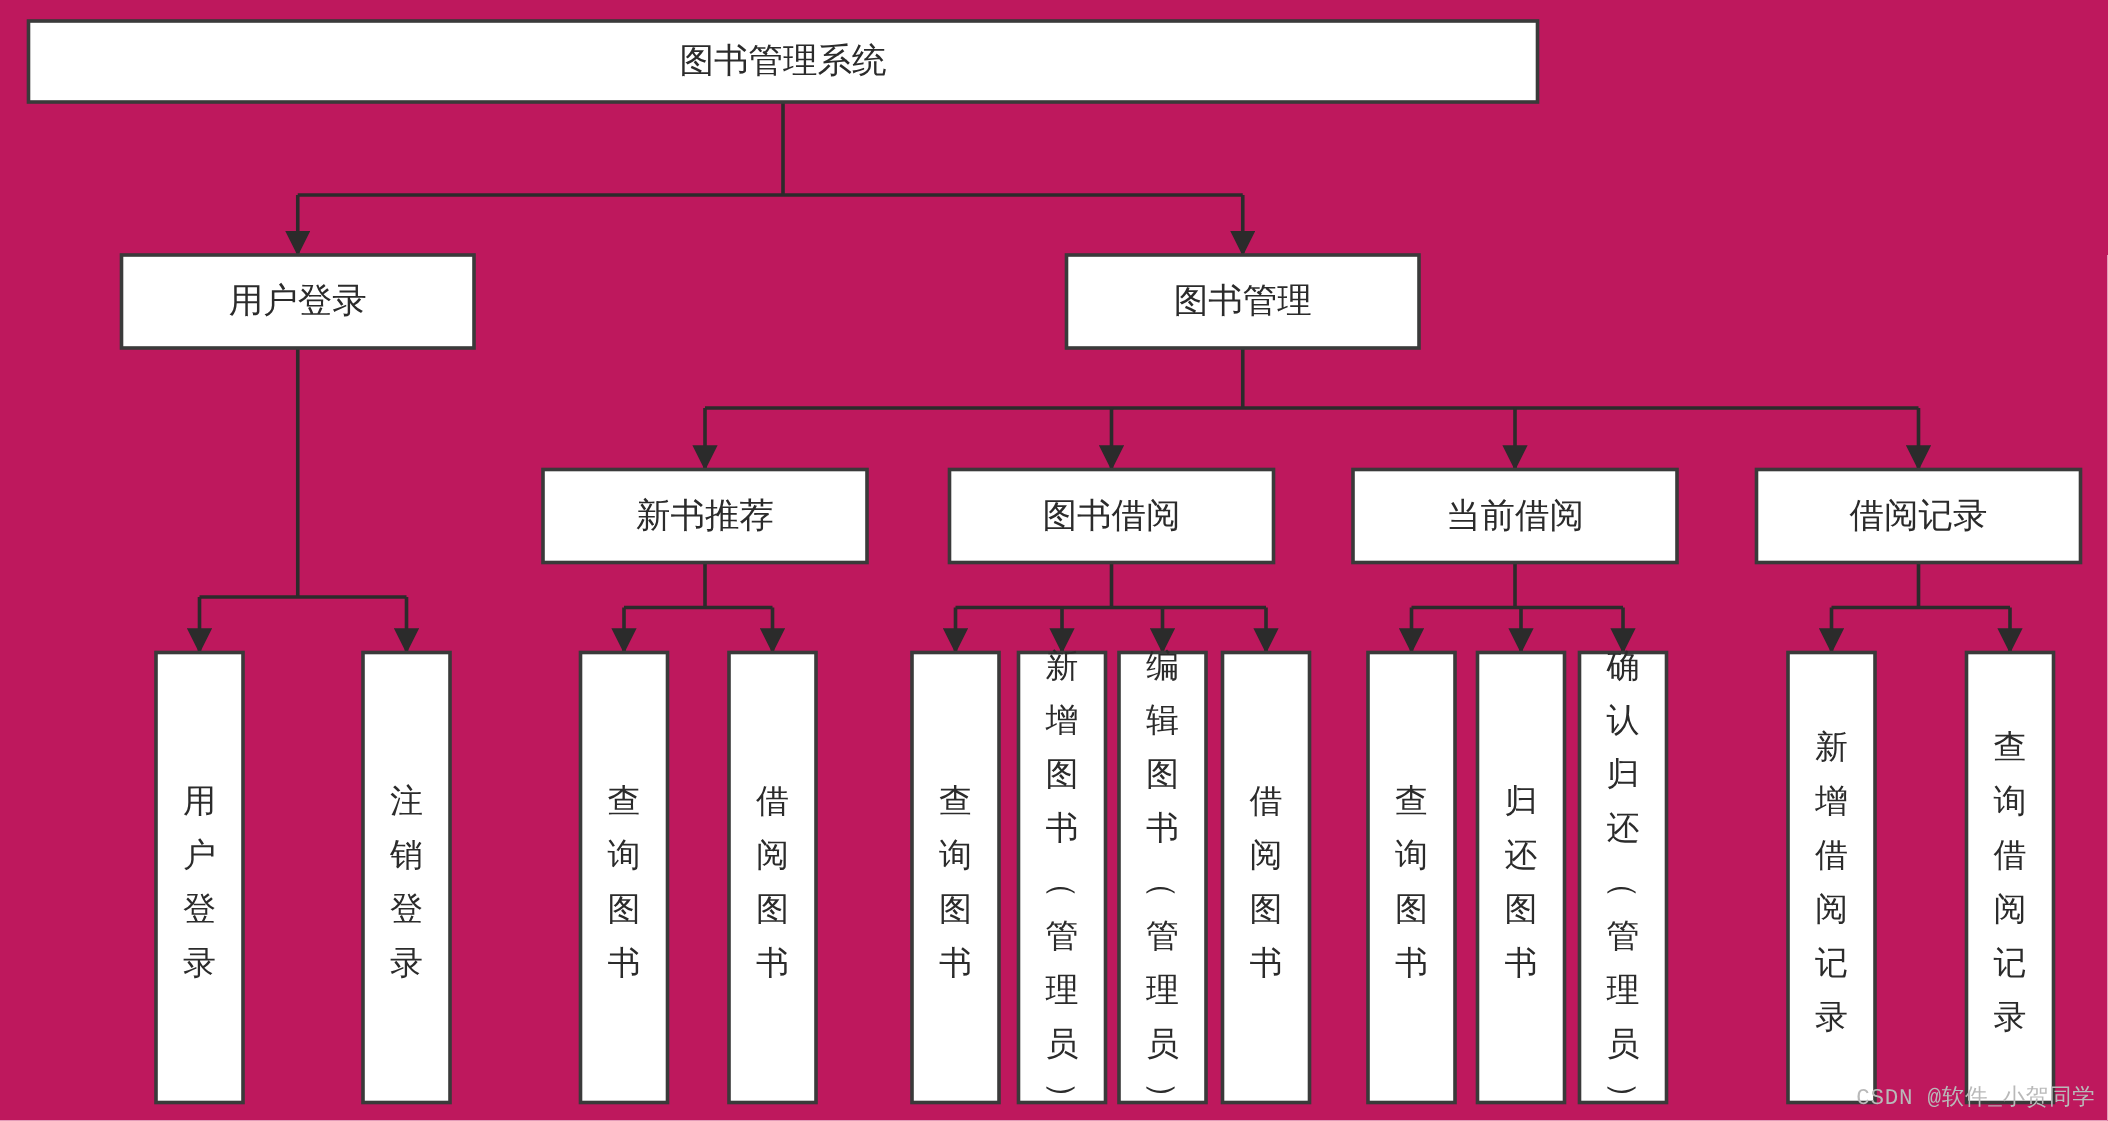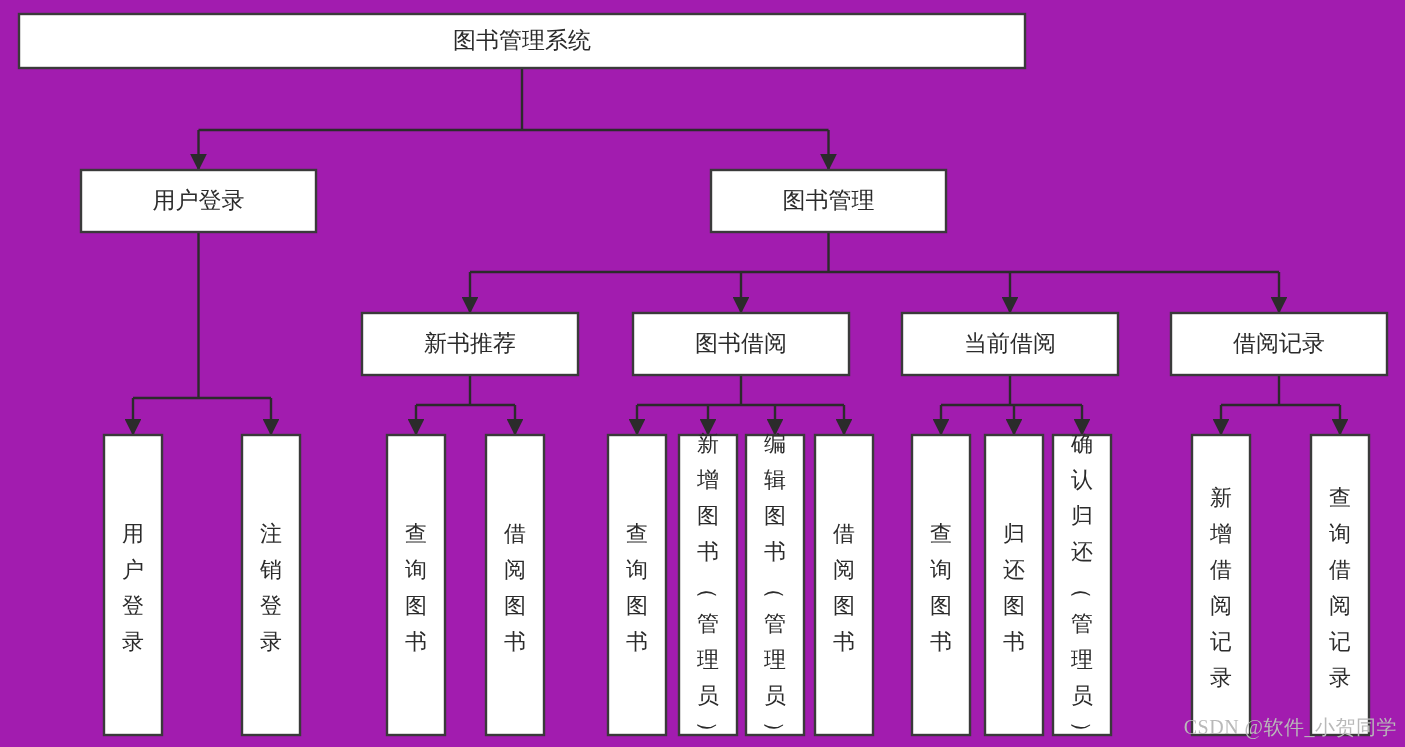--- a/index.html
+++ b/index.html
@@ -8,21 +8,21 @@
     padding: 0;
     background: #ffffff;
   }
   body {
     font-family: "Liberation Sans", "DejaVu Sans", sans-serif;
   }
   #diagram-canvas {
     position: relative;
     width: 1405px;
     height: 747px;
-    background: #a21caf;
+    background: #be185d;
     overflow: hidden;
   }
   svg#tree-svg {
     position: absolute;
     left: 0;
     top: 0;
     width: 1405px;
     height: 747px;
   }
   .node-box {
@@ -50,22 +50,22 @@
   }
   .arrow-head {
     fill: #2b2b2b;
     stroke: none;
   }
   .watermark-text {
     position: absolute;
     right: 8px;
     bottom: 6px;
     color: #b9b9b9;
-    font-size: 20px;
-    font-family: Liberation Serif, serif;
+    font-size: 15px;
+    font-family: Liberation Mono, monospace;
     white-space: nowrap;
     letter-spacing: 0.5px;
     pointer-events: none;
   }
 </style>
 </head>
 <body>
 
 <div id="diagram-canvas">
 

